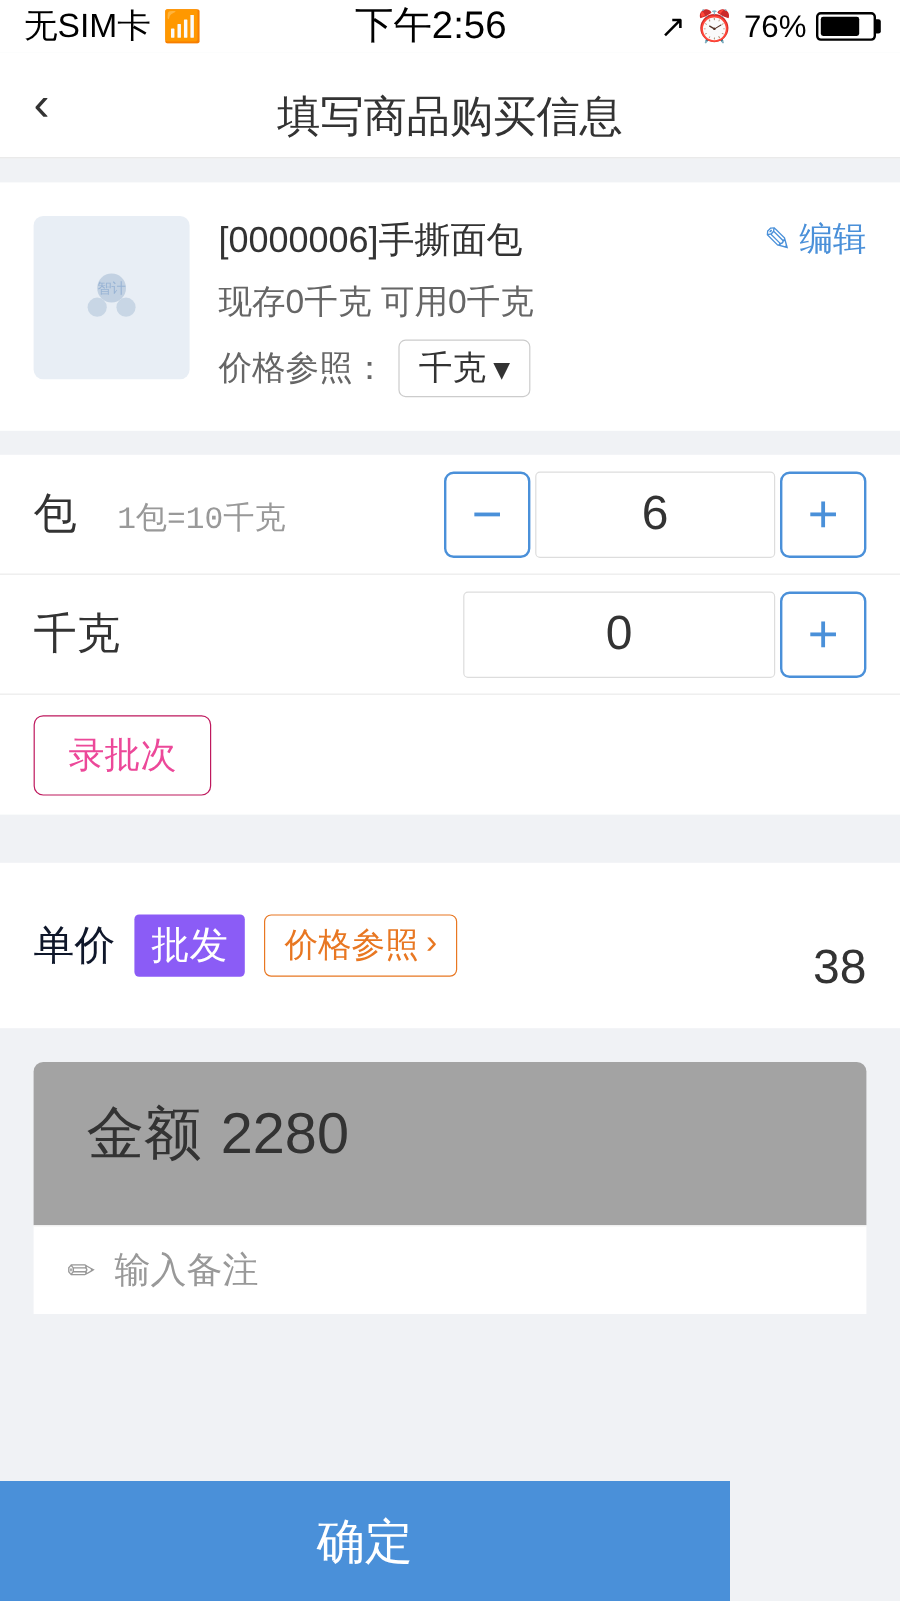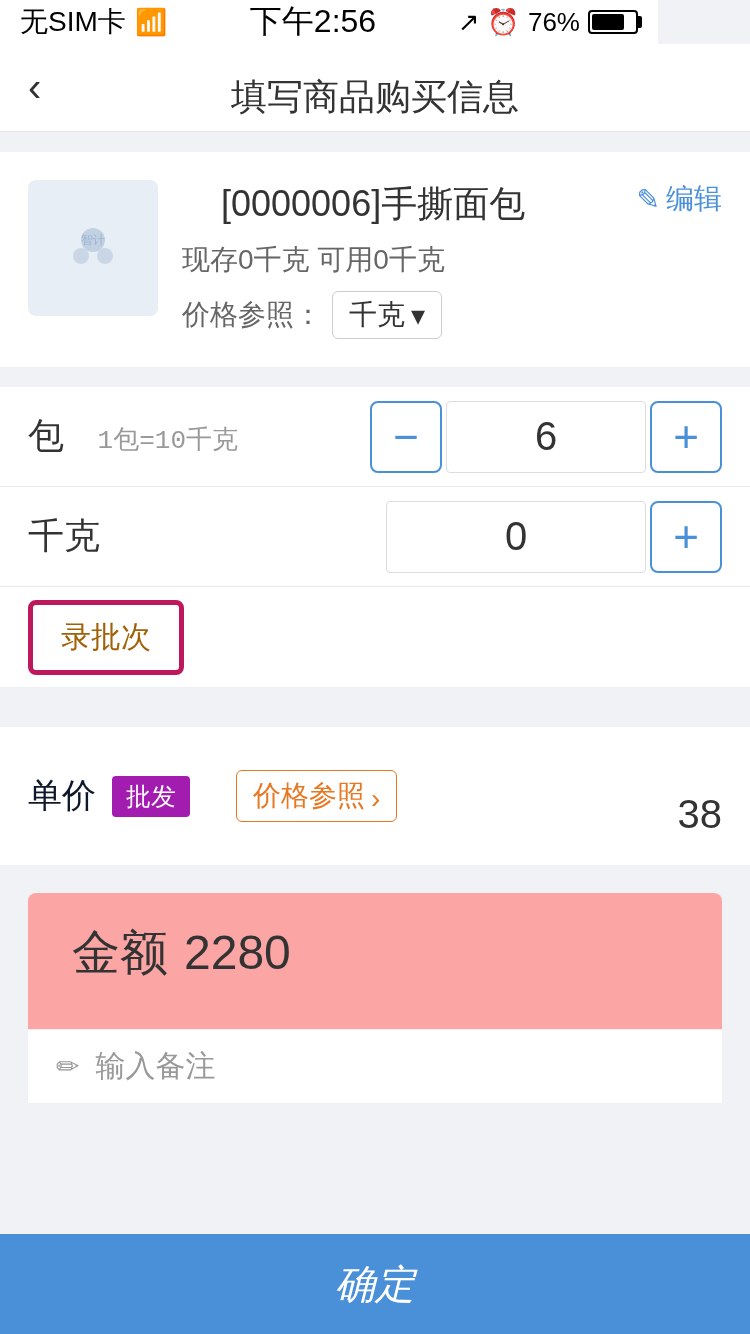--- a/index.html
+++ b/index.html
@@ -8,21 +8,21 @@
       width: 750px;
       min-height: 1334px;
       font-family: -apple-system, 'PingFang SC', 'Helvetica Neue', Arial, sans-serif;
       background: #f0f2f5;
       font-size: 32px;
       color: #333;
     }
 
     
     .status-bar {
-      width: 658px;
+      width: 750px;
       height: 44px;
       background: #fff;
       display: flex;
       align-items: center;
       justify-content: space-between;
       padding: 0 20px;
       font-size: 28px;
       color: #000;
     }
     .status-left { display: flex; align-items: center; gap: 10px; }
@@ -64,21 +64,21 @@
     }
     .product-thumb {
       width: 130px; height: 136px;
       background: #e8eef5;
       border-radius: 8px;
       display: flex; align-items: center; justify-content: center;
       flex-shrink: 0;
     }
     .product-thumb svg { width: 60px; height: 60px; opacity: 0.5; }
     .product-info { flex: 1; }
-    .product-name { font-size: 36px; font-weight: 500; color: #333; margin-bottom: 12px; margin-left: 39px; }
+    .product-name { font-size: 30px; font-weight: 500; color: #333; margin-bottom: 12px; }
     .product-stock { font-size: 28px; color: #666; margin-bottom: 12px; }
     .product-unit { font-size: 28px; color: #666; display: flex; align-items: center; gap: 10px; }
     .unit-select {
       border: 1px solid #ccc; border-radius: 6px; padding: 4px 16px;
       font-size: 28px; color: #333; display: flex; align-items: center; gap: 6px;
       background: #fff;
     }
     .edit-btn {
       position: absolute; top: 28px; right: 28px;
       color: #4a90d9; font-size: 28px; display: flex; align-items: center; gap: 6px;
@@ -123,52 +123,52 @@
     .total-row {
       background: #fff;
       display: flex;
       align-items: center;
       padding: 0 28px;
       height: 100px;
     }
     .total-text { flex: 1; font-size: 34px; color: #333; }
     .total-text span { font-weight: 500; margin: 0 8px; }
     .batch-btn {
-      border: 5px solid #be185d; border-radius: 8px;
-      padding: 12px 28px; font-size: 30px; color: #a16207; cursor: pointer;
+      border: 1px solid #be185d; border-radius: 8px;
+      padding: 12px 28px; font-size: 30px; color: #ec4899; cursor: pointer;
       background: #fff;
     }
 
     
     .price-section {
       background: #fff;
       margin-top: 20px;
       padding: 28px;
       display: flex;
       align-items: center;
     }
     .price-label { font-size: 34px; color: #0f172a; margin-right: 16px; }
     .price-tag {
-      background: #a21caf; color: #fff; font-size: 25px;
+      background: #8b5cf6; color: #fff; font-size: 32px;
       padding: 4px 14px; border-radius: 4px; margin-right: 16px;
     }
     .price-ref-btn {
       border: 1px solid #e87722; border-radius: 6px;
       padding: 6px 16px; font-size: 28px; color: #e87722;
-      display: flex; align-items: flex-end; gap: 6px; cursor: pointer; margin-left: 30px;
+      display: flex; align-items: flex-start; gap: 6px; cursor: pointer;
     }
     .price-value { margin-left: auto; font-size: 40px; color: #333; font-weight: 500; margin-top: 37px; }
 
     
     .amount-section {
       background: #f0f2f5;
       padding: 28px 28px 0;
     }
     .amount-row {
-      background: #fca5a5;
+      background: #a3a3a3;
       padding: 28px;
       border-radius: 8px 8px 0 0;
     }
     .amount-label { font-size: 36px; color: #333; margin-bottom: 16px; }
     .amount-label span { font-size: 48px; font-weight: 500; margin-left: 16px; }
     .remark-row {
       background: #fff;
       padding: 16px 28px;
       display: flex; align-items: center; gap: 16px;
       border-top: 1px solid #eee;
@@ -178,27 +178,26 @@
     
     .empty-area {
       background: #f0f2f5;
       height: 300px;
     }
 
     
     .confirm-btn {
       position: fixed;
       bottom: 0; left: 0;
-      width: 750px; height: 100px;
+      width: 608px; height: 100px;
       background: #4a90d9;
       color: #fff; font-size: 40px;
       display: flex; align-items: center; justify-content: center;
       cursor: pointer;
       border: none;
-      font-style: italic;
     }
 
     
     .wifi-icon { display: inline-block; font-size: 26px; }
   </style>
 </head>
 <body>
 
 <div class="status-bar">
   <div class="status-left">

